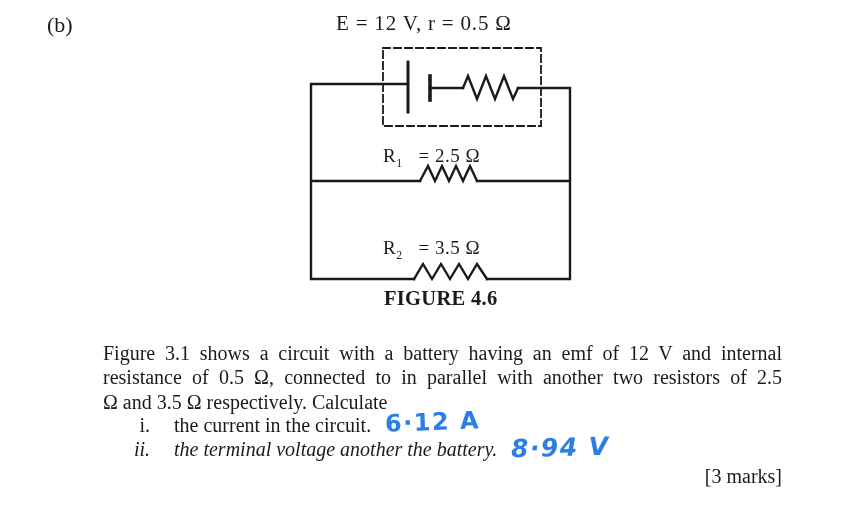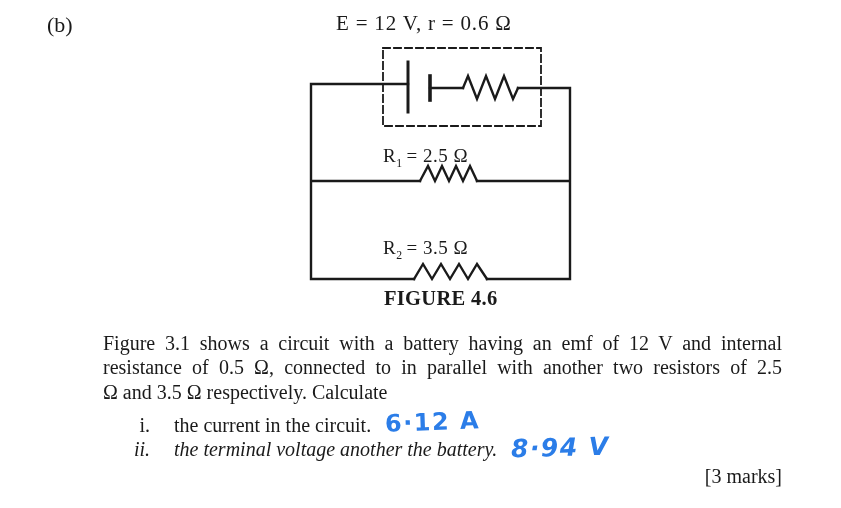--- a/index.html
+++ b/index.html
@@ -13,25 +13,25 @@
     overflow: hidden;
     font-family: "Liberation Serif", serif;
     color: var(--ink);
   }
   .abs { position: absolute; }
   .part-label { left: 47px; top: 12px; font-size: 22px; }
   .battery-label { left: 336px; top: 11px; font-size: 21px; letter-spacing: 0.8px; }
   .circuit-svg { left: 0; top: 0; }
   .res-label { font-size: 19px; letter-spacing: 0.5px; }
   .res-label sub { font-size: 0.62em; }
-  .res-label .rest { margin-left: 4px; }
+  .res-label .rest { margin-left: 16px; }
   .r1-label { left: 383px; top: 145px; }
   .r2-label { left: 383px; top: 237px; text-align: right; }
   .fig-caption { left: 384px; top: 287px; font-size: 20.5px; font-weight: 700; letter-spacing: 0.3px; }
-  .para { left: 103px; top: 331px; width: 679px; font-size: 20px; line-height: 24.3px; }
+  .para { left: 103px; top: 341px; width: 679px; font-size: 20px; line-height: 24.3px; }
   .para .jline { text-align: justify; text-align-last: justify; white-space: nowrap; }
   .q-row { position: absolute; left: 130px; display: flex; align-items: flex-start; font-size: 20px; }
   .q-row .numeral { display: inline-block; width: 20px; text-align: right; }
   .q-row .q-text { margin-left: 24px; white-space: nowrap; }
   .answer {
     font-family: "DejaVu Sans", sans-serif;
     font-weight: 700;
     color: var(--blue);
     letter-spacing: 1.5px;
     white-space: nowrap;
@@ -41,21 +41,21 @@
   .answer-ii { font-size: 25px; margin-left: 14px; margin-top: -3px; transform: rotate(-1.5deg); }
   .marks { right: 59px; top: 465px; font-size: 20px; margin-left: 45px; }
 </style>
 </head>
 <body>
 
 <div class="page">
 
   <div class="abs part-label">(b)</div>
 
-  <div class="abs battery-label">E = 12 V, r = 0.6 Ω</div>
+  <div class="abs battery-label">E = 12 V, r = 0.5 Ω</div>
 
   <svg class="abs circuit-svg" width="841" height="508" viewBox="0 0 841 508" xmlns="http://www.w3.org/2000/svg">
     <g stroke="#1a1a1a" fill="none" stroke-linecap="square">
       <rect x="383" y="48" width="158" height="78" stroke-width="1.8" stroke-dasharray="7 4"></rect>
       <path stroke-width="2.4" d="
         M311,84 H408
         M311,84 V279
         M430,88 H463
         M518,88 H570
         M570,88 V279

